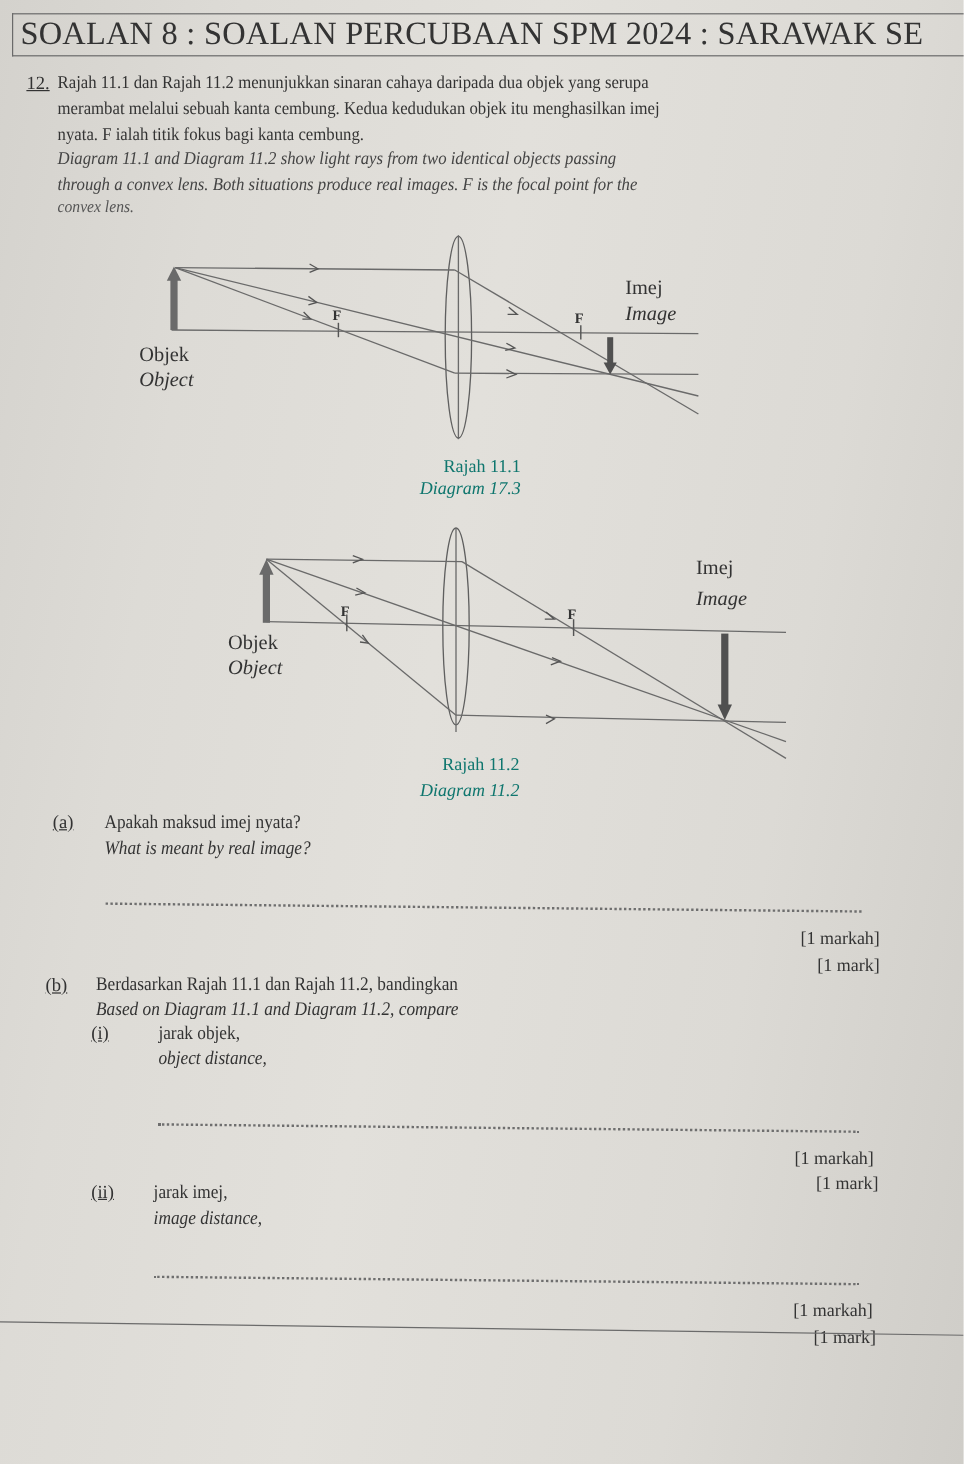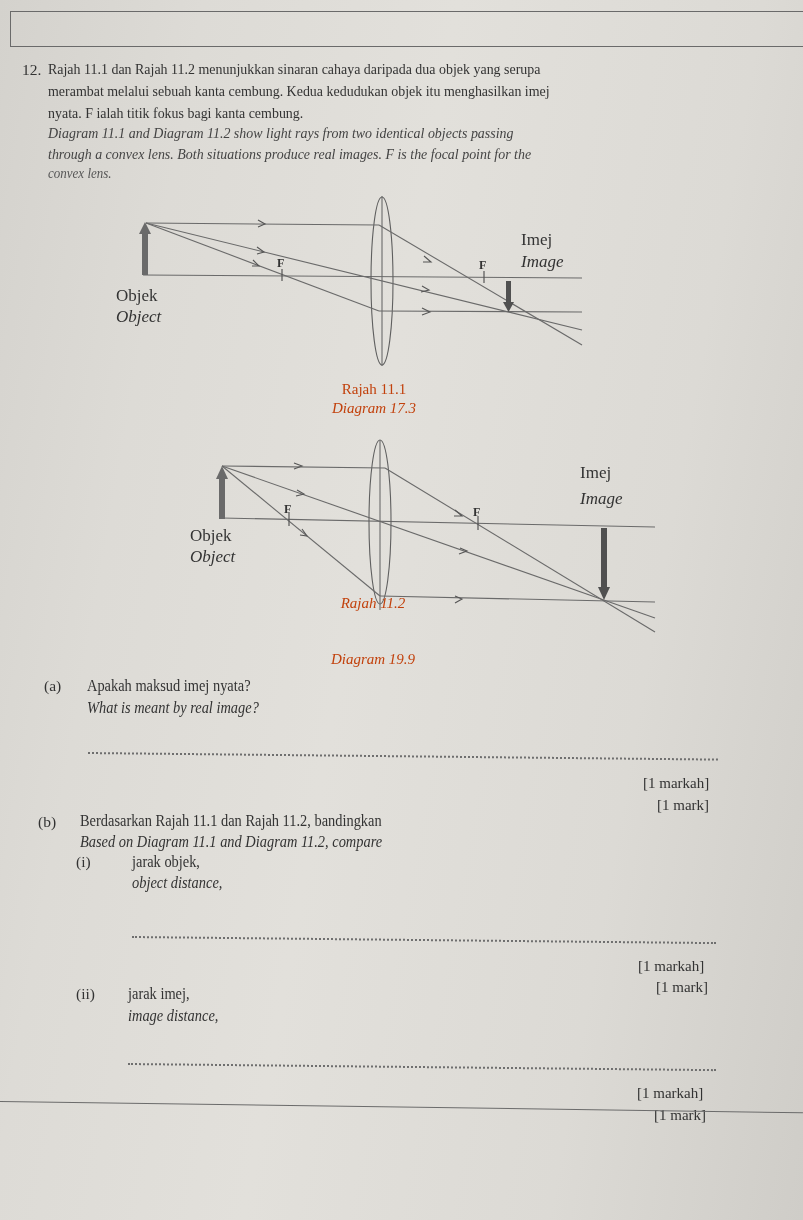--- a/index.html
+++ b/index.html
@@ -15,37 +15,38 @@
     position: absolute; left: 10px; top: 11px; width: 800px; height: 36px;
     border: 1.5px solid #6a6a6a; border-right: none;
     box-sizing: border-box;
   }
   .header-title {
     position: absolute; left: 17px; top: 13px; white-space: nowrap;
     font-size: 27px; letter-spacing: 0.2px; color: #333;
   }
   .txt { position: absolute; font-size: 15.5px; line-height: 22px; white-space: nowrap; color: #333; }
   .it { font-style: italic; }
-  .num { position: absolute; font-size: 15.5px; color: #333; }
+  .num { position: absolute; font-size: 15.5px; color: #333; text-decoration: underline; }
   .dots {
     position: absolute; height: 0;
     border-top: 2px dotted #6e6e6e;
   }
-  .mark { position: absolute; font-size: 15px; white-space: nowrap; color: #333; }
+  .mark { position: absolute; font-size: 15px; white-space: nowrap; color: #333; margin-left: 24px; }
   .divider { position: absolute; left: 0; top: 1101px; width: 803px; height: 0; border-top: 1.5px solid #6b6b6b; transform: rotate(0.8deg); transform-origin: left; }
   svg text { font-family: "Liberation Serif", serif; fill: #333; }
   .diagram { position: absolute; }
-  .caption { position: absolute; font-size: 15px; white-space: nowrap; text-align: center; color: #c2410c; }
+  .caption { position: absolute; font-size: 15px; white-space: nowrap; text-align: right; color: #0f766e; }
 </style>
 </head>
 <body>
 
 <div class="page">
 
   <div class="header-box"></div>
+  <div class="header-title">SOALAN 8 : SOALAN PERCUBAAN SPM 2024 : SARAWAK SE</div>
 
   <div class="num" style="left:22px; top:61px;">12.</div>
   <div class="txt" style="left:48px; top:58px; font-size:15px; transform:scaleX(0.93); transform-origin:left;">Rajah 11.1 dan Rajah 11.2 menunjukkan sinaran cahaya daripada dua objek yang serupa</div>
   <div class="txt" style="left:48px; top:80px; font-size:15px; transform:scaleX(0.93); transform-origin:left;">merambat melalui sebuah kanta cembung. Kedua kedudukan objek itu menghasilkan imej</div>
   <div class="txt" style="left:48px; top:102px; font-size:15px; transform:scaleX(0.93); transform-origin:left;">nyata. F ialah titik fokus bagi kanta cembung.</div>
   <div class="txt it" style="left:48px; top:122px; font-size:15px; transform:scaleX(0.93); transform-origin:left; color:#444;">Diagram 11.1 and Diagram 11.2 show light rays from two identical objects passing</div>
   <div class="txt it" style="left:48px; top:143px; font-size:15px; transform:scaleX(0.93); transform-origin:left; color:#444;">through a convex lens. Both situations produce real images. F is the focal point for the</div>
   <div class="txt it" style="left:48px; top:163px; font-size:14px; transform:scaleX(0.93); transform-origin:left; color:#555;">convex lens.</div>
 
   <svg class="diagram" style="left:0; top:0;" width="803" height="380" viewBox="0 0 803 380">
@@ -132,22 +133,22 @@
     <polygon points="216,479 222,466 228,479" fill="#6a6a6a"></polygon>
 
     <rect x="601" y="528" width="6" height="62" fill="#505050"></rect>
     <polygon points="598,587 604,600 610,587" fill="#505050"></polygon>
 
     <text x="190" y="541" font-size="17">Objek</text>
     <text x="190" y="562" font-size="17" font-style="italic">Object</text>
     <text x="580" y="478" font-size="17">Imej</text>
     <text x="580" y="504" font-size="17" font-style="italic">Image</text>
   </svg>
-  <div class="caption" style="left:313px; top:595px; width:120px;font-style:italic;">Rajah 11.2</div>
-  <div class="caption it" style="left:313px; top:651px; width:120px;">Diagram 19.9</div>
+  <div class="caption" style="left:313px; top:630px; width:120px;">Rajah 11.2</div>
+  <div class="caption it" style="left:313px; top:651px; width:120px;">Diagram 11.2</div>
 
   <div class="num" style="left:44px; top:677px;">(a)</div>
   <div class="txt" style="left:87px; top:675px; font-size:16px; transform:scaleX(0.9); transform-origin:left;">Apakah maksud imej nyata?</div>
   <div class="txt it" style="left:87px; top:697px; font-size:16px; transform:scaleX(0.9); transform-origin:left;">What is meant by real image?</div>
   <div class="dots" style="left:88px; top:752px; width:630px; transform:rotate(0.6deg); transform-origin:left;"></div>
   <div class="mark" style="left:643px; top:775px;">[1 markah]</div>
   <div class="mark" style="left:657px; top:797px;">[1 mark]</div>
 
   <div class="num" style="left:38px; top:813px;">(b)</div>
   <div class="txt" style="left:80px; top:810px; font-size:16px; transform:scaleX(0.9); transform-origin:left;">Berdasarkan Rajah 11.1 dan Rajah 11.2, bandingkan</div>

